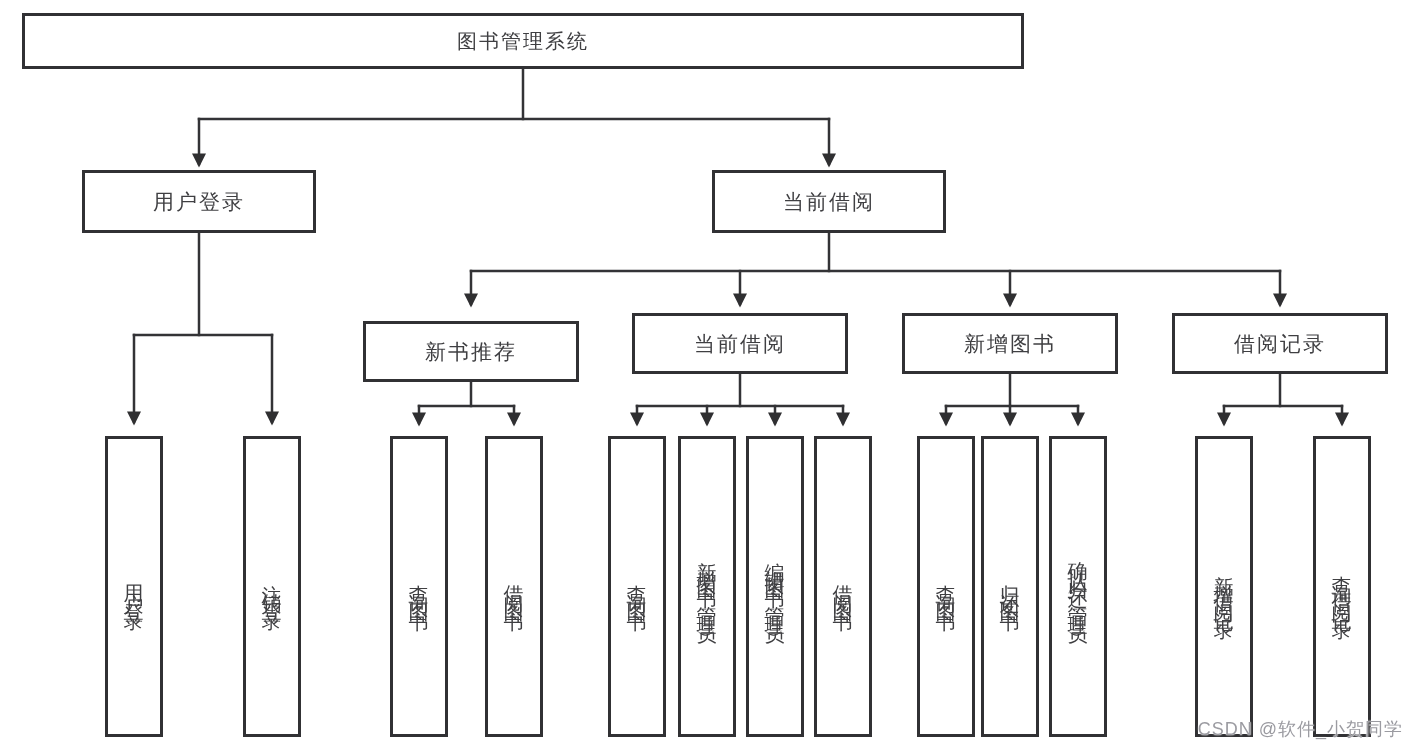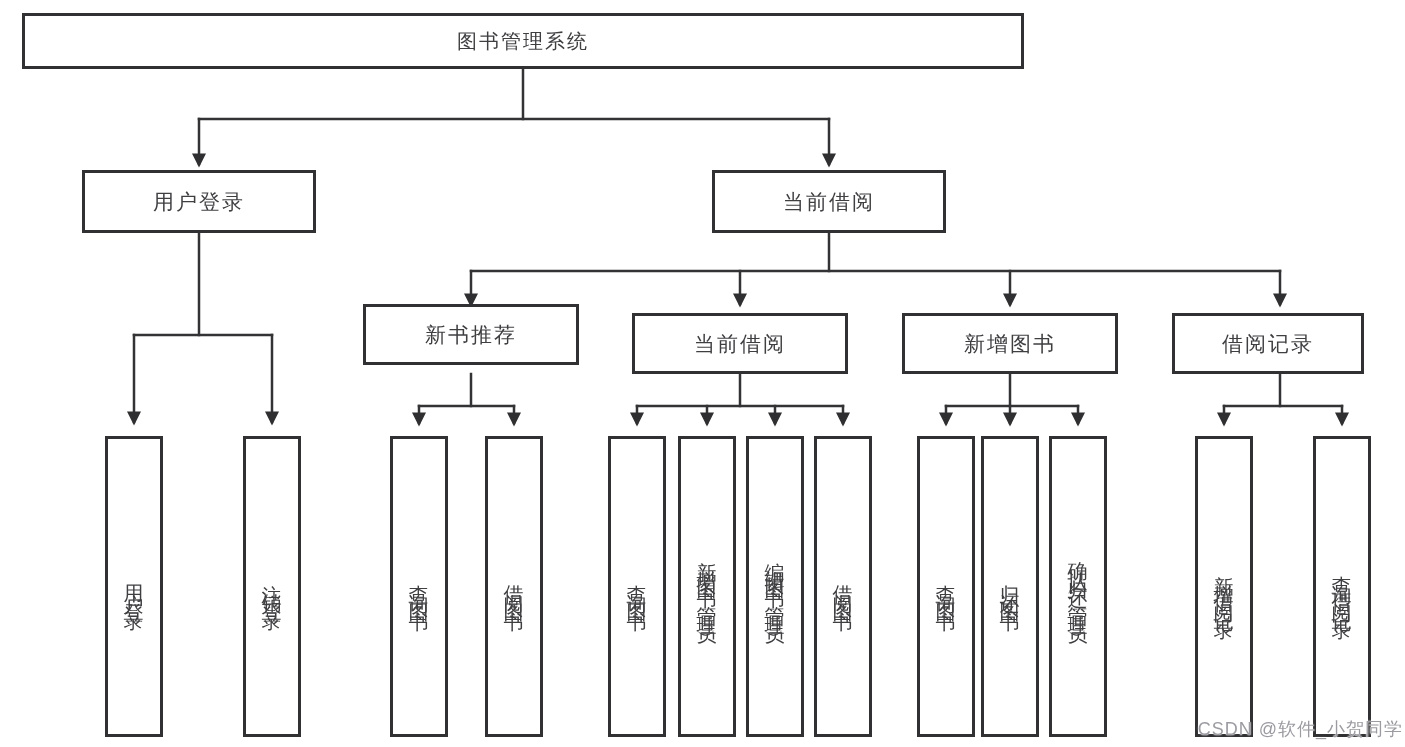--- a/index.html
+++ b/index.html
@@ -79,24 +79,24 @@
       <line x1="1224" y1="406" x2="1224" y2="423" marker-end="url(#arrow)"></line>
       <line x1="1342" y1="406" x2="1342" y2="423" marker-end="url(#arrow)"></line>
     </g>
   </svg>
 
   <div class="box h root" style="left:22px;top:13px;width:1002px;height:56px">图书管理系统</div>
 
   <div class="box h" style="left:82px;top:170px;width:234px;height:63px">用户登录</div>
   <div class="box h" style="left:712px;top:170px;width:234px;height:63px">当前借阅</div>
 
-  <div class="box h" style="left:363px;top:304px;width:216px;height:61px">新书推荐</div>
+  <div class="box h" style="left:363px;top:321px;width:216px;height:61px">新书推荐</div>
   <div class="box h" style="left:632px;top:313px;width:216px;height:61px">当前借阅</div>
   <div class="box h" style="left:902px;top:313px;width:216px;height:61px">新增图书</div>
-  <div class="box h" style="left:1172px;top:313px;width:192px;height:61px">借阅记录</div>
+  <div class="box h" style="left:1172px;top:313px;width:216px;height:61px">借阅记录</div>
 
   <div class="box v" style="left:105px;top:436px;width:58px;height:301px">用户登录</div>
   <div class="box v" style="left:243px;top:436px;width:58px;height:301px">注销登录</div>
 
   <div class="box v" style="left:390px;top:436px;width:58px;height:301px">查询图书</div>
   <div class="box v" style="left:485px;top:436px;width:58px;height:301px">借阅图书</div>
 
   <div class="box v" style="left:608px;top:436px;width:58px;height:301px">查询图书</div>
   <div class="box v" style="left:678px;top:436px;width:58px;height:301px">新增图书（管理员）</div>
   <div class="box v" style="left:746px;top:436px;width:58px;height:301px">编辑图书（管理员）</div>

